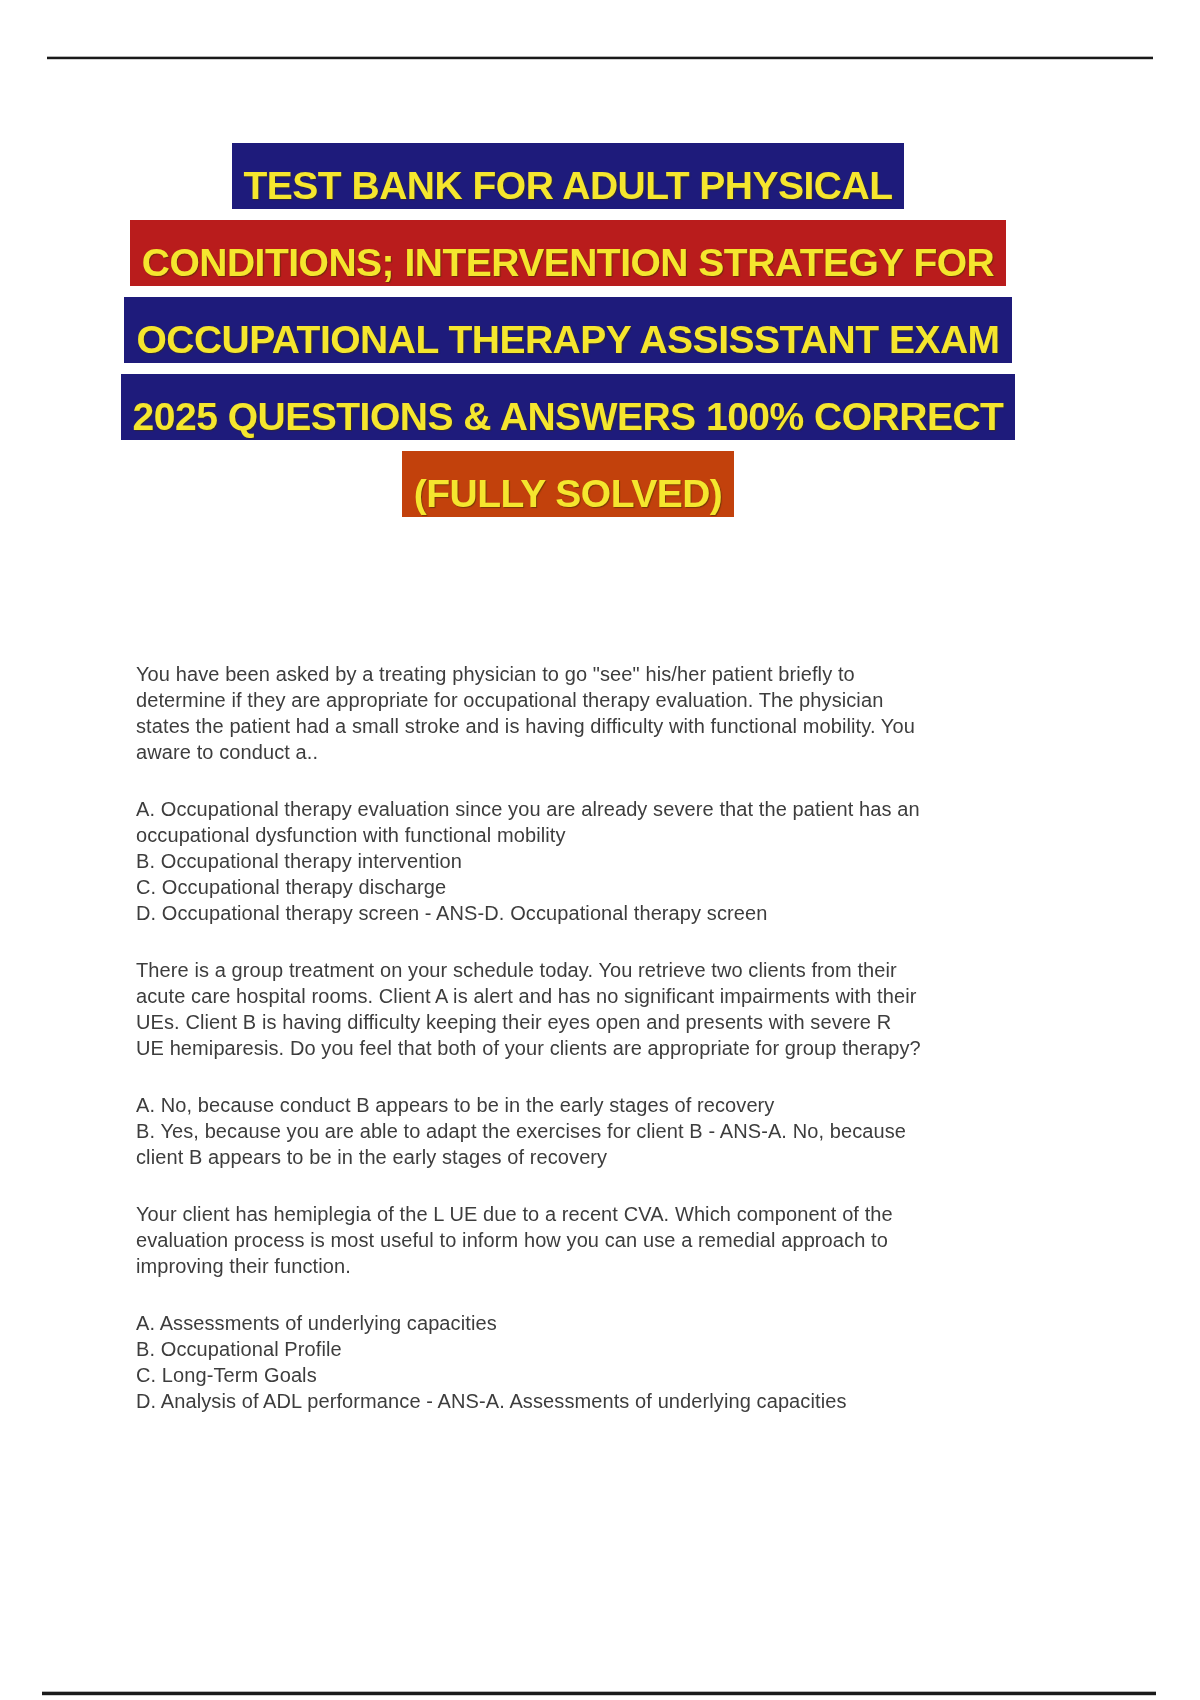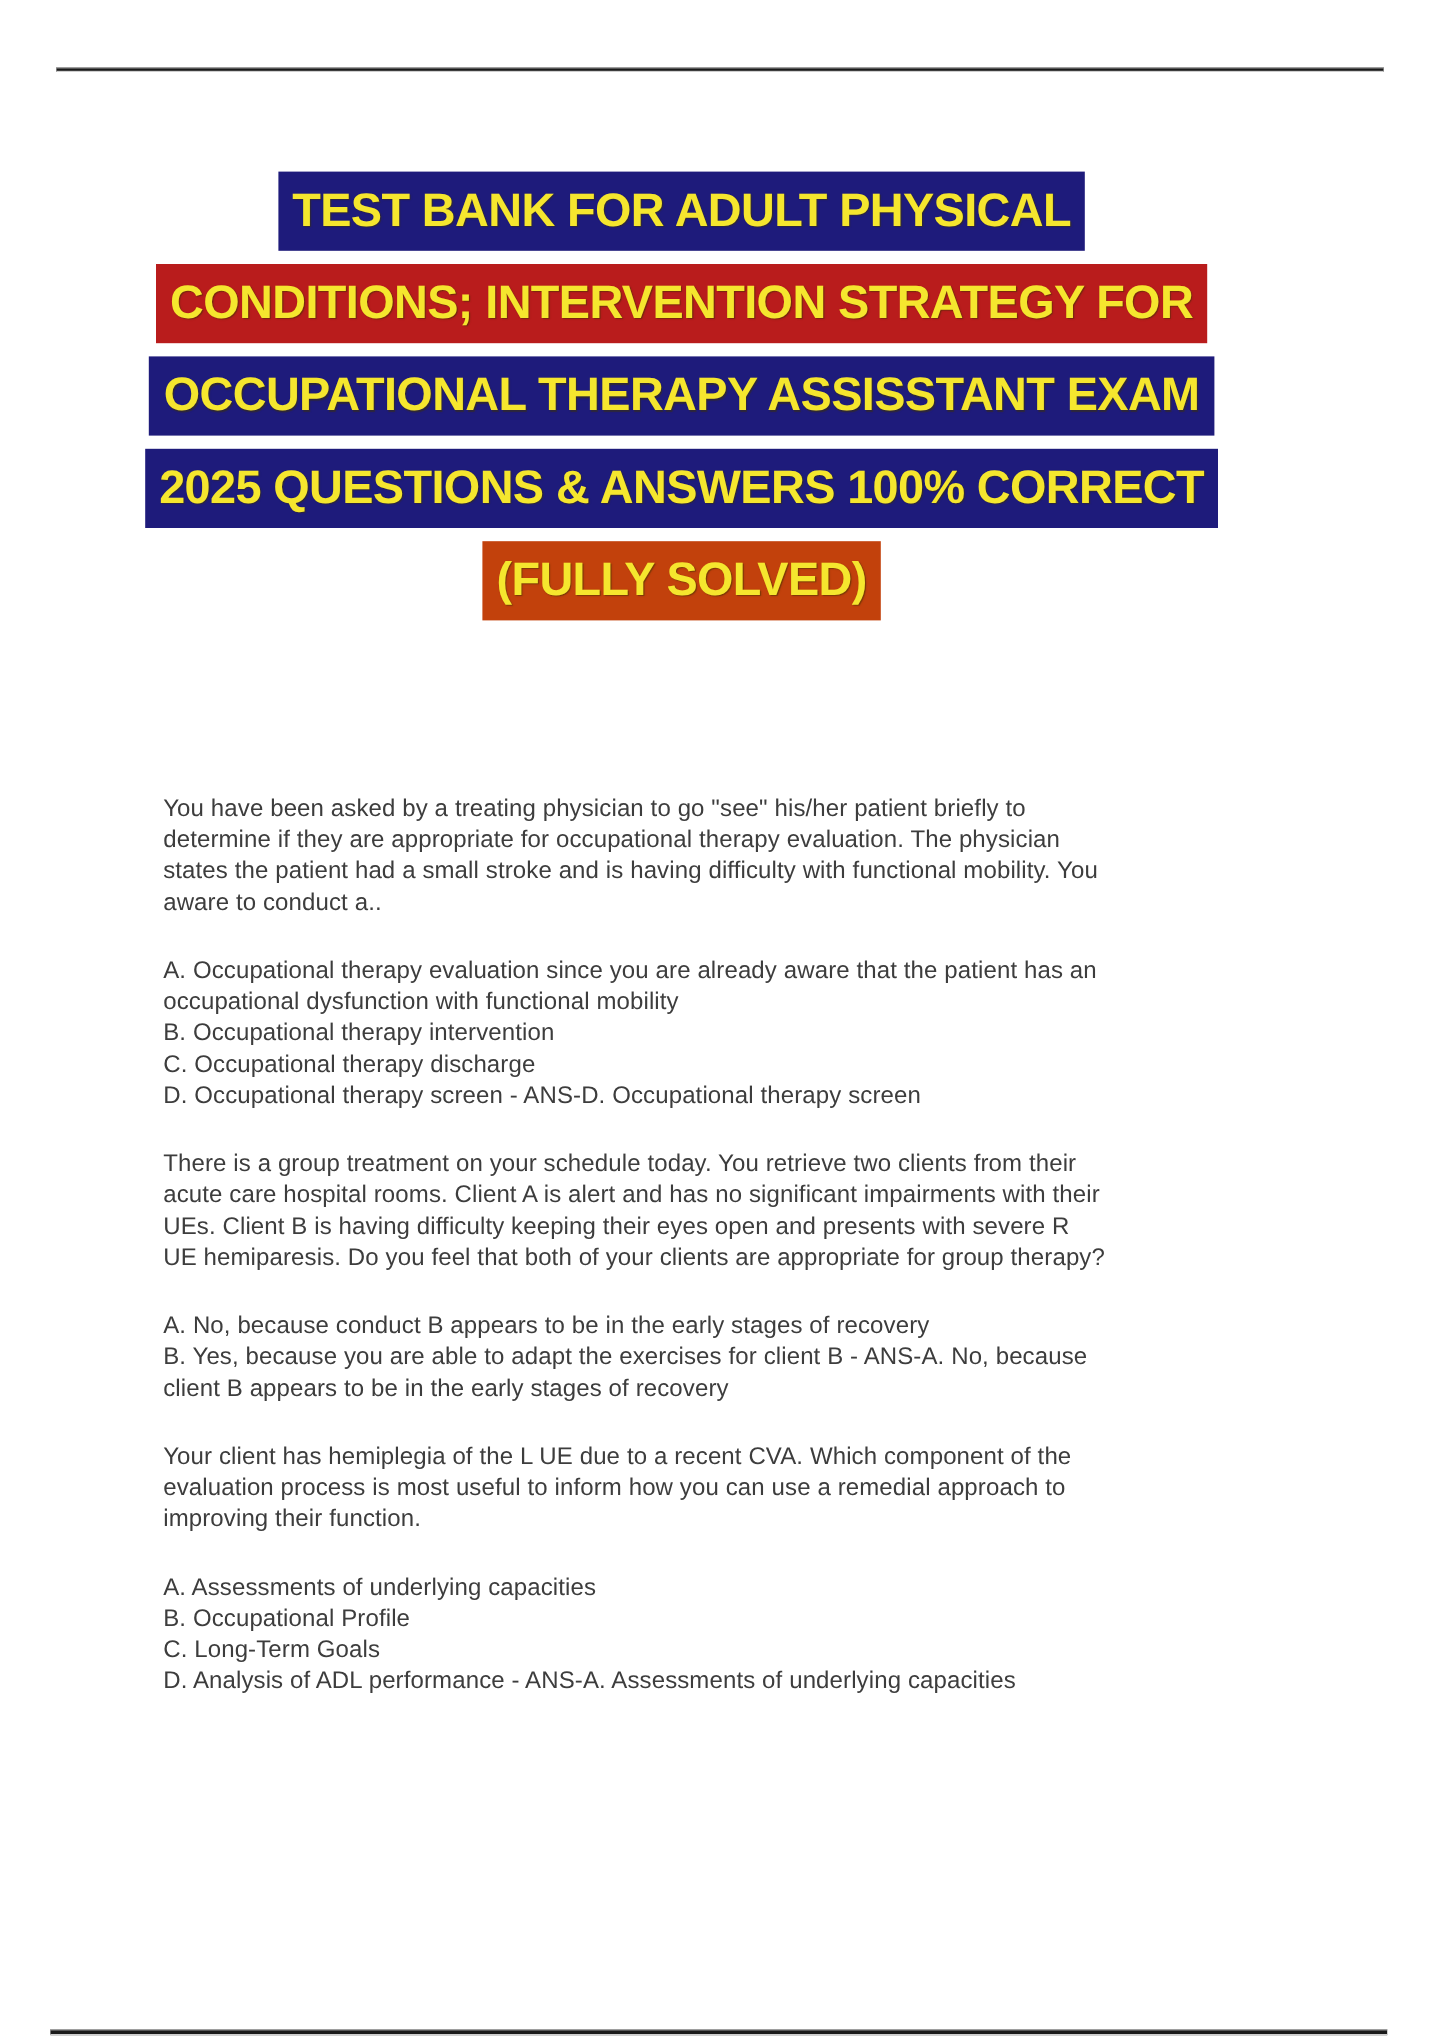--- a/index.html
+++ b/index.html
@@ -27,21 +27,21 @@
     left: 0;
     top: 143px;
     width: 1136px;
     text-align: center;
   }
   .title-line { margin-bottom: 11px; line-height: 0; }
   .title-bar {
     display: inline-block;
     line-height: 58px;
     height: 66px;
-    padding: 4px 12px;
+    padding: 14px 12px;
     font-size: 39px;
     font-weight: 700;
     letter-spacing: -0.5px;
     white-space: pre;
     text-shadow: 1px 1px 1px rgba(60, 50, 0, 0.55);
   }
 
   .doc-body {
     position: absolute;
     left: 136px;
@@ -70,21 +70,21 @@
   </div>
 
 <div class="doc-body" style="color: rgb(61, 61, 61);">
     <div class="text-block">
       <div class="text-line">You have been asked by a treating physician to go "see" his/her patient briefly to</div>
       <div class="text-line">determine if they are appropriate for occupational therapy evaluation. The physician</div>
       <div class="text-line">states the patient had a small stroke and is having difficulty with functional mobility. You</div>
       <div class="text-line">aware to conduct a..</div>
     </div>
     <div class="text-block">
-      <div class="text-line">A. Occupational therapy evaluation since you are already aware that the patient has an</div>
+      <div class="text-line">A. Occupational therapy evaluation since you are already severe that the patient has an</div>
       <div class="text-line">occupational dysfunction with functional mobility</div>
       <div class="text-line">B. Occupational therapy intervention</div>
       <div class="text-line">C. Occupational therapy discharge</div>
       <div class="text-line">D. Occupational therapy screen - ANS-D. Occupational therapy screen</div>
     </div>
     <div class="text-block">
       <div class="text-line">There is a group treatment on your schedule today. You retrieve two clients from their</div>
       <div class="text-line">acute care hospital rooms. Client A is alert and has no significant impairments with their</div>
       <div class="text-line">UEs. Client B is having difficulty keeping their eyes open and presents with severe R</div>
       <div class="text-line">UE hemiparesis. Do you feel that both of your clients are appropriate for group therapy?</div>

